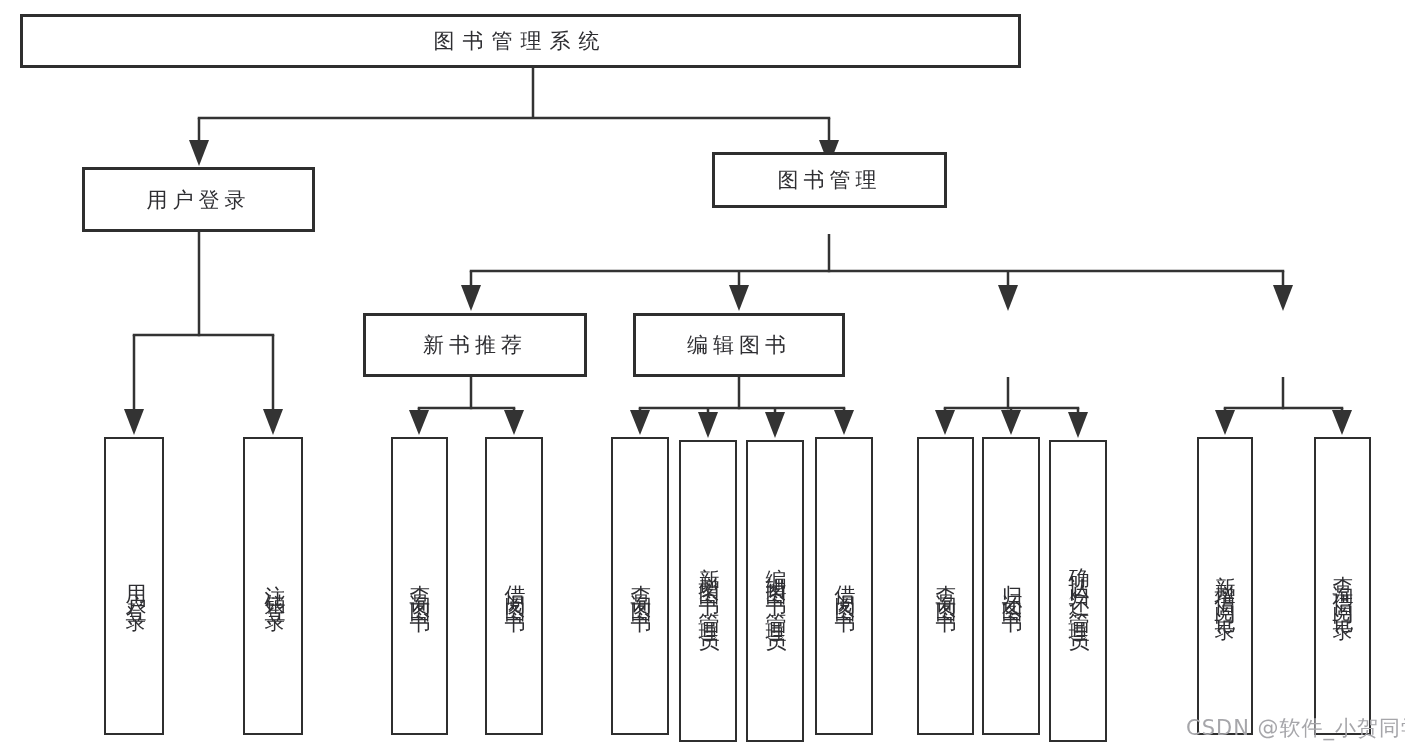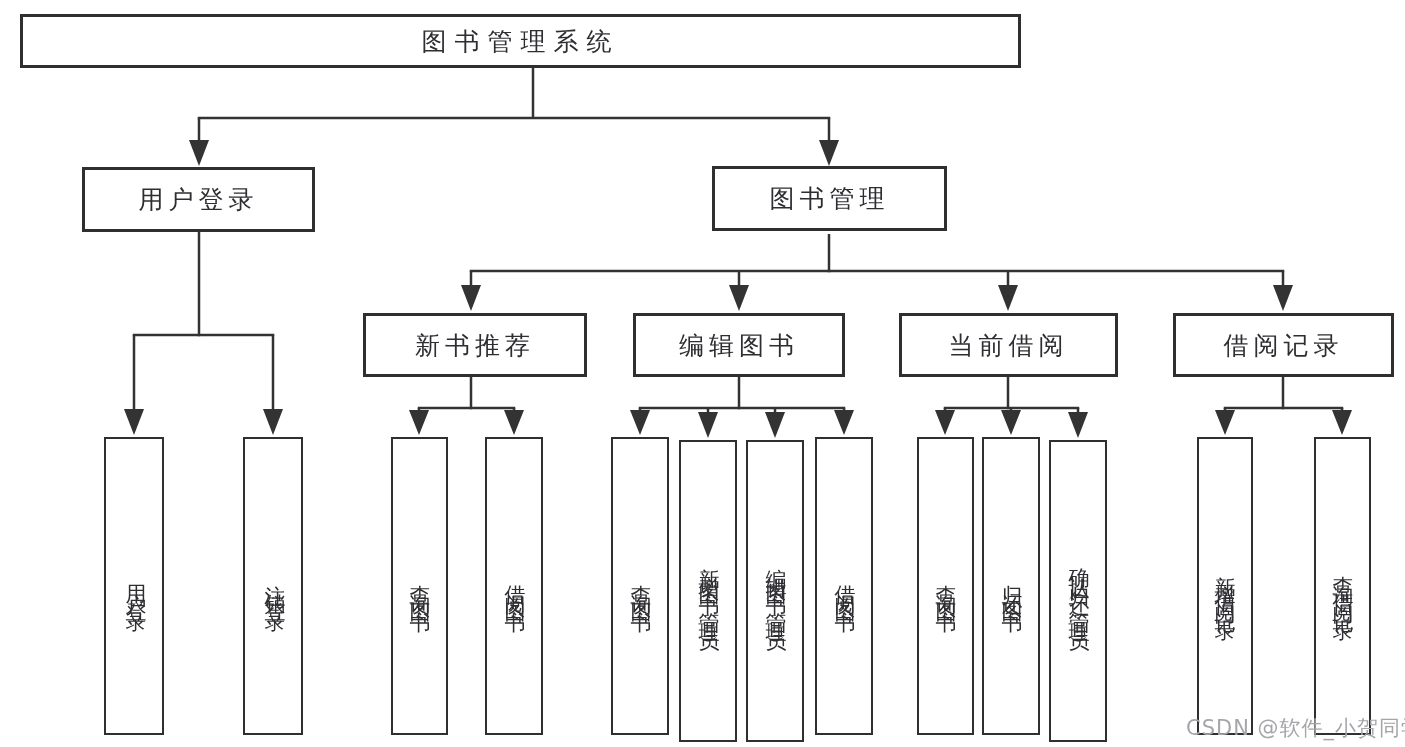--- a/index.html
+++ b/index.html
@@ -4,21 +4,21 @@
 <style>
   html,body{margin:0;padding:0;background:#ffffff;}
   body{font-family:"DejaVu Sans","Liberation Sans",sans-serif;}
   #canvas{position:relative;width:1405px;height:747px;background:#ffffff;overflow:hidden;}
   #connectors{position:absolute;left:0;top:0;width:1405px;height:747px;z-index:1;}
   #connectors line{stroke:#333333;stroke-width:2.5;}
   #connectors polygon{fill:#333333;stroke:none;}
   .node{position:absolute;box-sizing:border-box;background:#ffffff;border:3px solid #2f2f2f;
         color:#2e2e32;z-index:2;}
   .node-h{display:flex;align-items:center;justify-content:center;
-          font-size:25px;letter-spacing:5px;white-space:nowrap;}
+          font-size:21px;letter-spacing:5px;white-space:nowrap;}
   .node-root{letter-spacing:8px;}
   .node-v{border-width:2.5px;writing-mode:vertical-rl;text-orientation:mixed;
           text-align:center;line-height:52px;letter-spacing:9px;font-size:21px;}
   #watermark{position:absolute;left:1186px;top:714px;z-index:3;
              font-size:21px;letter-spacing:1px;color:#a6a6aa;white-space:nowrap;}
 </style>
 </head>
 <body>
 
 <div id="canvas">
@@ -83,26 +83,24 @@
       <line x1="1225" y1="408" x2="1225" y2="414"></line>
       <polygon points="1215,410 1235,410 1225,435"></polygon>
       <line x1="1342" y1="408" x2="1342" y2="414"></line>
       <polygon points="1332,410 1352,410 1342,435"></polygon>
     </g>
   </svg>
 
   <div class="node node-h node-root" style="left:20px;top:14px;width:1001px;height:54px">图书管理系统</div>
 
   <div class="node node-h" style="left:82px;top:167px;width:233px;height:65px">用户登录</div>
-  <div class="node node-h" style="left:712px;top:166px;width:235px;height:65px">图书管理</div>
+  <div class="node node-h" style="left:712px;top:152px;width:235px;height:56px">图书管理</div>
 
   <div class="node node-h" style="left:363px;top:313px;width:224px;height:64px">新书推荐</div>
   <div class="node node-h" style="left:633px;top:313px;width:212px;height:64px">编辑图书</div>
-  <div class="node node-h" style="left:899px;top:313px;width:219px;height:64px">当前借阅</div>
-  <div class="node node-h" style="left:1173px;top:313px;width:221px;height:64px">借阅记录</div>
 
   <div class="node node-v" style="left:104px;top:437px;width:60px;height:298px">用户登录</div>
   <div class="node node-v" style="left:243px;top:437px;width:60px;height:298px">注销登录</div>
 
   <div class="node node-v" style="left:391px;top:437px;width:57px;height:298px">查询图书</div>
   <div class="node node-v" style="left:485px;top:437px;width:58px;height:298px">借阅图书</div>
 
   <div class="node node-v" style="left:611px;top:437px;width:58px;height:298px">查询图书</div>
   <div class="node node-v" style="left:679px;top:440px;width:58px;height:302px">新增图书（管理员）</div>
   <div class="node node-v" style="left:746px;top:440px;width:58px;height:302px">编辑图书（管理员）</div>

